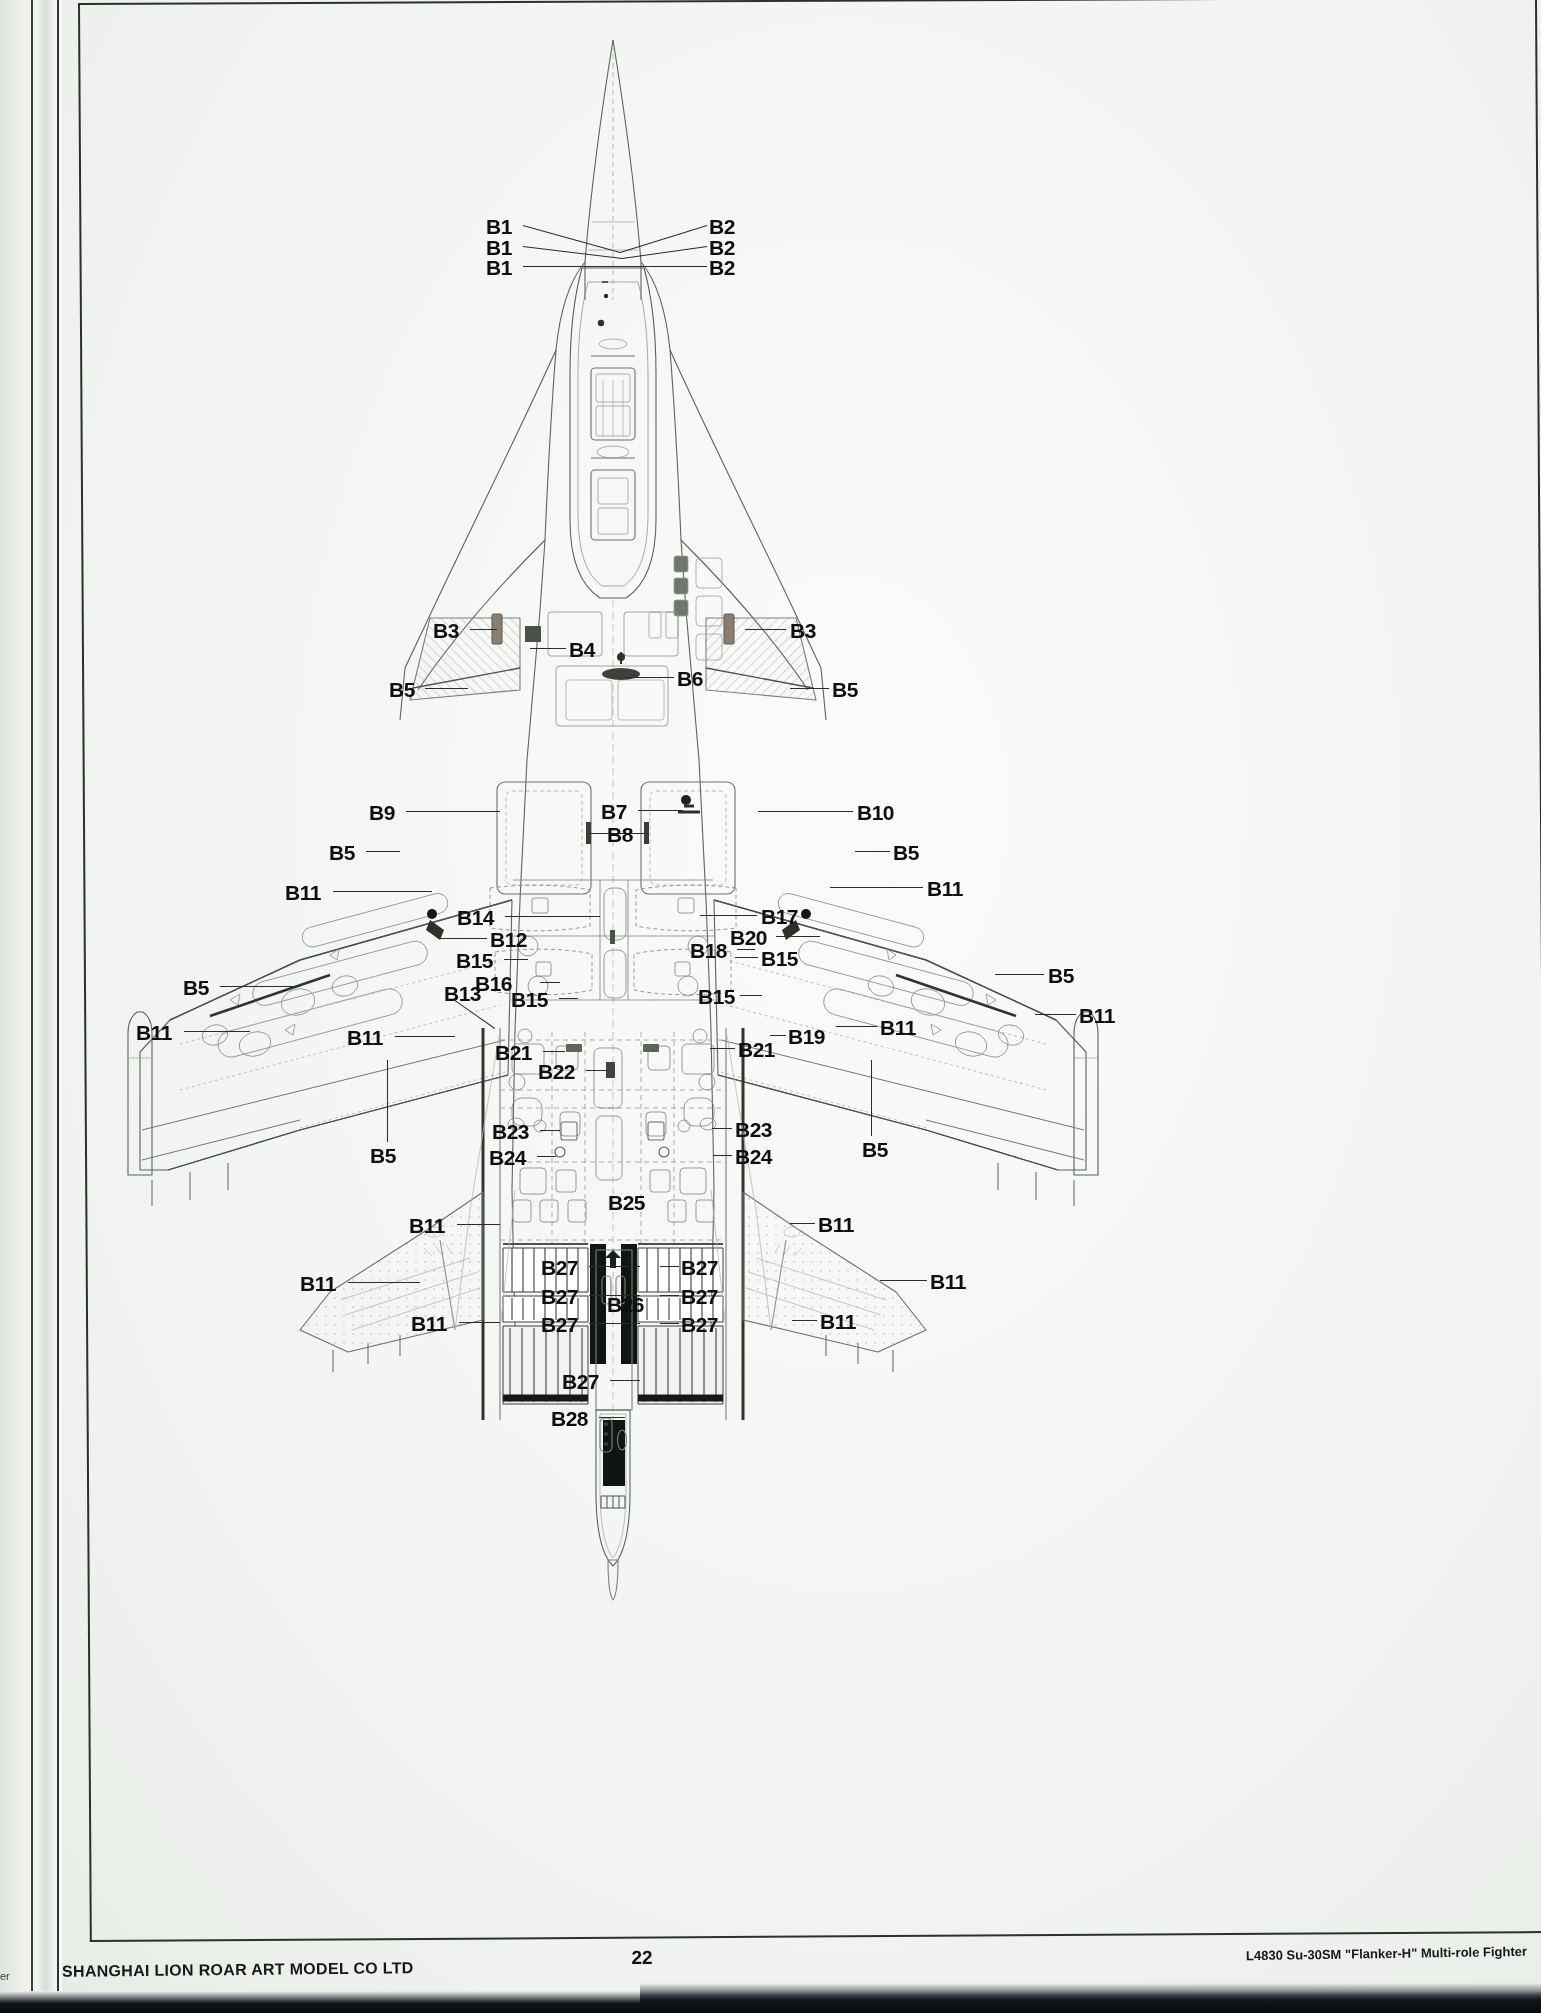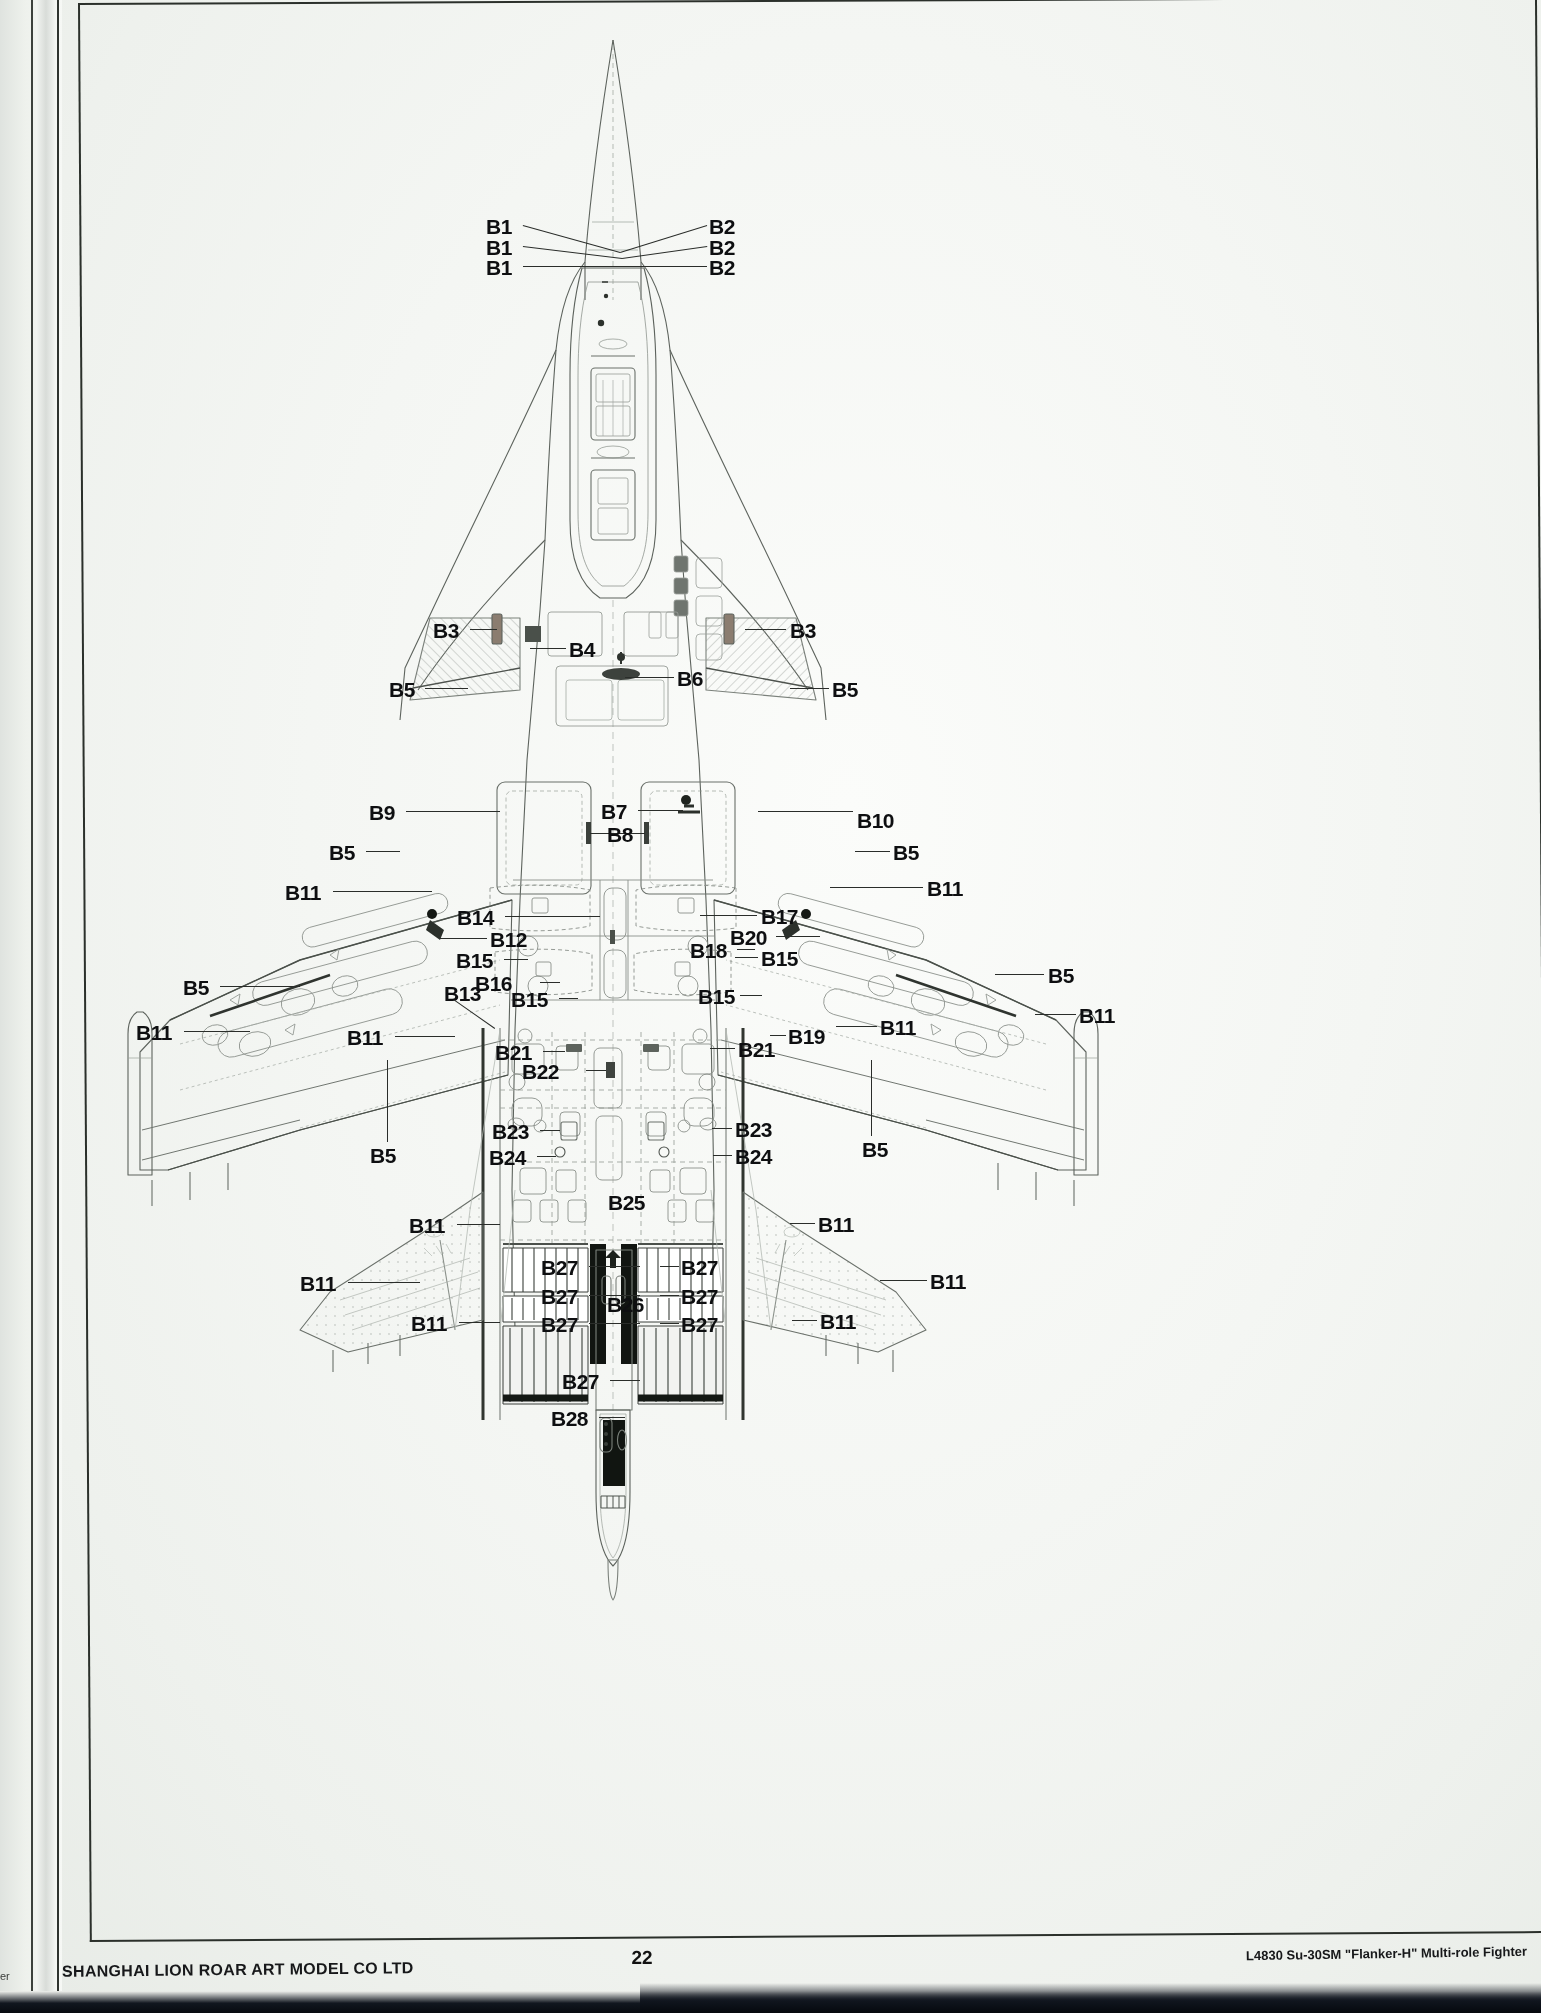--- a/index.html
+++ b/index.html
@@ -457,21 +457,21 @@
       <div class="lbl" style="left: 569px; top: 638px;">B4</div>
       <div class="lead" style="left: 425px; top: 688px; width: 43px; background: rgb(42, 45, 42); transform: rotate(0deg); transform-origin: 0px 0px;"></div>
       <div class="lbl" style="left: 389px; top: 678px;">B5</div>
       <div class="lead" style="left: 790px; top: 688px; width: 39px; background: rgb(42, 45, 42); transform: rotate(0deg); transform-origin: 0px 0px;"></div>
       <div class="lbl" style="left: 832px; top: 678px;">B5</div>
       <div class="lead" style="left: 625px; top: 677px; width: 49px; background: rgb(42, 45, 42); transform: rotate(0deg); transform-origin: 0px 0px;"></div>
       <div class="lbl" style="left: 677px; top: 667px;">B6</div>
       <div class="lead" style="left: 406px; top: 811px; width: 94px; background: rgb(42, 45, 42); transform: rotate(0deg); transform-origin: 0px 0px;"></div>
       <div class="lbl" style="left: 369px; top: 801px;">B9</div>
       <div class="lead" style="left: 758px; top: 811px; width: 95px; background: rgb(42, 45, 42); transform: rotate(0deg); transform-origin: 0px 0px;"></div>
-      <div class="lbl" style="left: 857px; top: 801px; margin-top: 8px;">B10</div>
+      <div class="lbl" style="left: 857px; top: 801px;">B10</div>
       <div class="lead" style="left: 638px; top: 810px; width: 45px; background: rgb(42, 45, 42); transform: rotate(0deg); transform-origin: 0px 0px;"></div>
       <div class="lbl" style="left: 601px; top: 800px;">B7</div>
       <div class="lead" style="left: 590px; top: 833px; width: 55px; background: rgb(42, 45, 42); transform: rotate(0deg); transform-origin: 0px 0px;"></div>
       <div class="lbl" style="left: 607px; top: 823px;">B8</div>
       <div class="lead" style="left: 366px; top: 851px; width: 34px; background: rgb(42, 45, 42); transform: rotate(0deg); transform-origin: 0px 0px;"></div>
       <div class="lbl" style="left: 329px; top: 841px;">B5</div>
       <div class="lead" style="left: 855px; top: 851px; width: 35px; background: rgb(42, 45, 42); transform: rotate(0deg); transform-origin: 0px 0px;"></div>
       <div class="lbl" style="left: 893px; top: 841px;">B5</div>
       <div class="lead" style="left: 333px; top: 891px; width: 99px; background: rgb(42, 45, 42); transform: rotate(0deg); transform-origin: 0px 0px;"></div>
       <div class="lbl" style="left: 285px; top: 881px;">B11</div>
@@ -511,21 +511,21 @@
       <div class="lbl" style="left: 347px; top: 1026px;">B11</div>
       <div class="lead" style="left: 836px; top: 1026px; width: 41px; background: rgb(42, 45, 42); transform: rotate(0deg); transform-origin: 0px 0px;"></div>
       <div class="lbl" style="left: 880px; top: 1016px;">B11</div>
       <div class="lead" style="left: 770px; top: 1035px; width: 16px; background: rgb(42, 45, 42); transform: rotate(0deg); transform-origin: 0px 0px;"></div>
       <div class="lbl" style="left: 788px; top: 1025px;">B19</div>
       <div class="lead" style="left: 543px; top: 1051px; width: 22px; background: rgb(42, 45, 42); transform: rotate(0deg); transform-origin: 0px 0px;"></div>
       <div class="lbl" style="left: 495px; top: 1041px;">B21</div>
       <div class="lead" style="left: 710px; top: 1048px; width: 25px; background: rgb(42, 45, 42); transform: rotate(0deg); transform-origin: 0px 0px;"></div>
       <div class="lbl" style="left: 738px; top: 1038px;">B21</div>
       <div class="lead" style="left: 586px; top: 1070px; width: 20px; background: rgb(42, 45, 42); transform: rotate(0deg); transform-origin: 0px 0px;"></div>
-      <div class="lbl" style="left: 522px; top: 1060px;">B22</div>
+      <div class="lbl" style="left: 538px; top: 1060px;">B22</div>
       <div class="lead" style="left: 540px; top: 1130px; width: 20px; background: rgb(42, 45, 42); transform: rotate(0deg); transform-origin: 0px 0px;"></div>
       <div class="lbl" style="left: 492px; top: 1120px;">B23</div>
       <div class="lead" style="left: 712px; top: 1128px; width: 20px; background: rgb(42, 45, 42); transform: rotate(0deg); transform-origin: 0px 0px;"></div>
       <div class="lbl" style="left: 735px; top: 1118px;">B23</div>
       <div class="lead" style="left: 537px; top: 1156px; width: 19px; background: rgb(42, 45, 42); transform: rotate(0deg); transform-origin: 0px 0px;"></div>
       <div class="lbl" style="left: 489px; top: 1146px;">B24</div>
       <div class="lead" style="left: 713px; top: 1155px; width: 19px; background: rgb(42, 45, 42); transform: rotate(0deg); transform-origin: 0px 0px;"></div>
       <div class="lbl" style="left: 735px; top: 1145px;">B24</div>
       <div class="lead" style="left: 388px; top: 1060px; width: 82px; background: rgb(42, 45, 42); transform: rotate(90deg); transform-origin: 0px 0px;"></div>
       <div class="lbl" style="left: 370px; top: 1144px;">B5</div>

